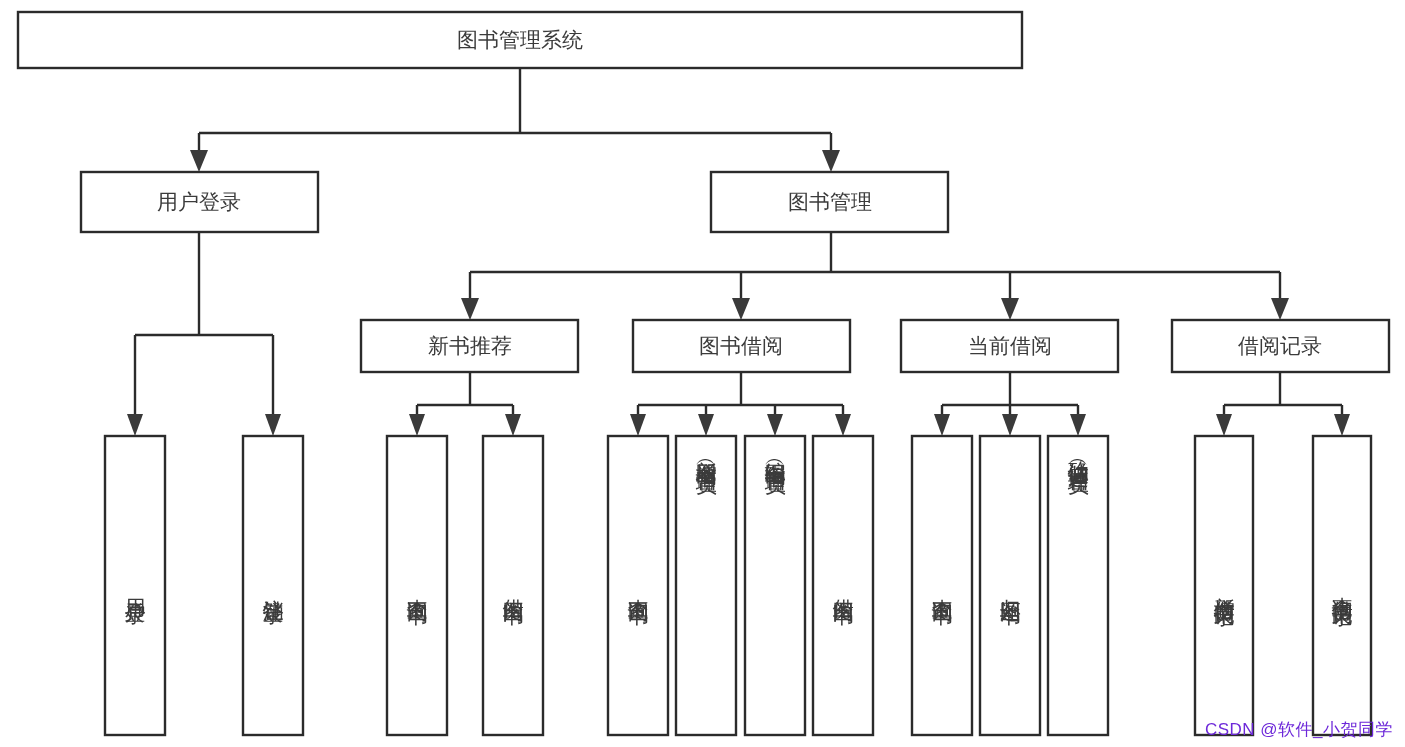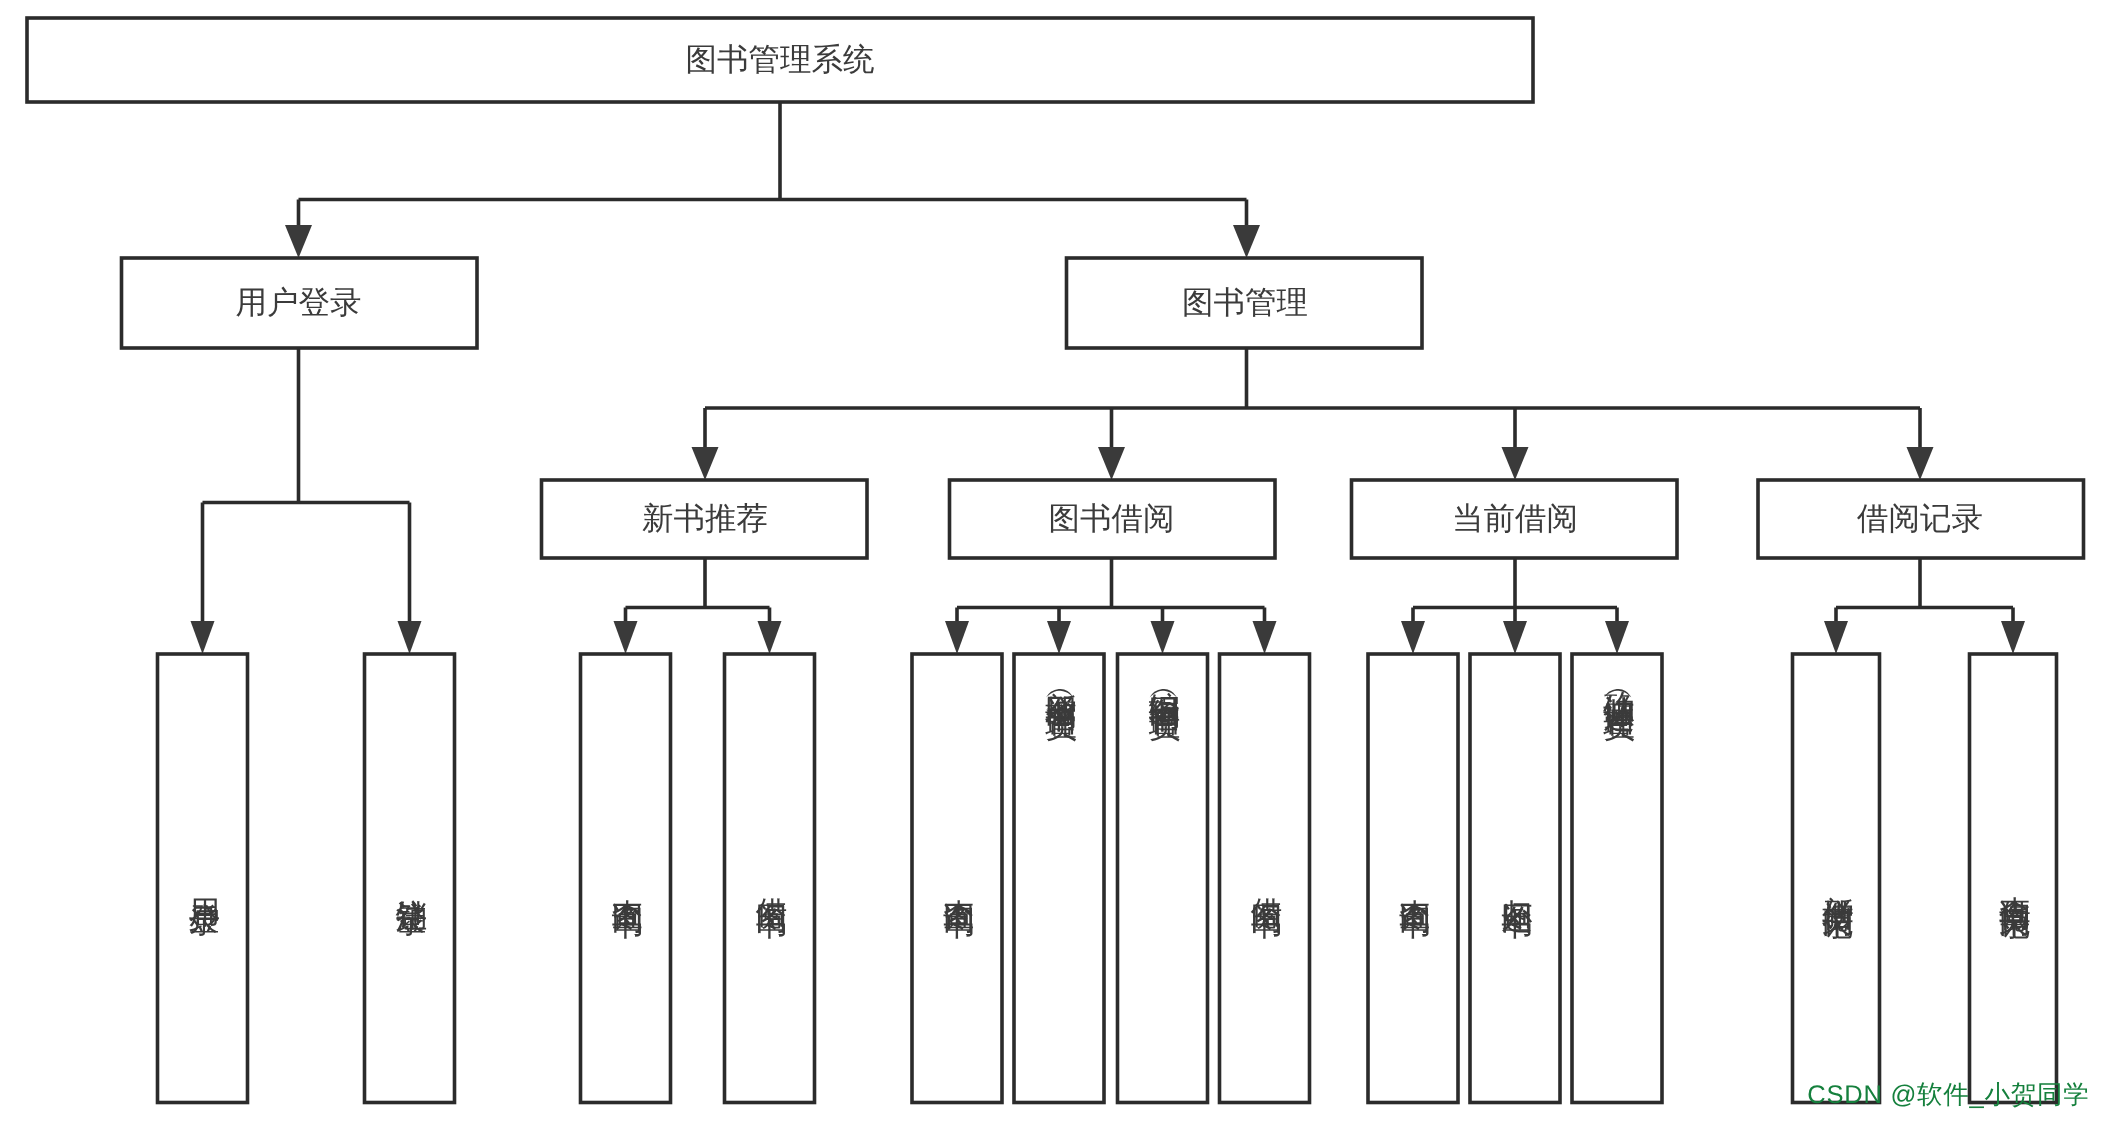--- a/index.html
+++ b/index.html
@@ -70,21 +70,21 @@
     display: flex;
     align-items: flex-start;
     justify-content: center;
   }
   .watermark {
     position: absolute;
     right: 12px;
     bottom: 6px;
     font-family: "Liberation Sans", "DejaVu Sans", sans-serif;
     font-size: 17px;
-    color: #15803d;
+    color: #6d28d9;
     letter-spacing: 0.5px;
     white-space: nowrap;
   }
 </style>
 </head>
 <body>
 
 <div id="diagram-root">
 
   <svg id="flow-svg" viewBox="0 0 1405 747">

